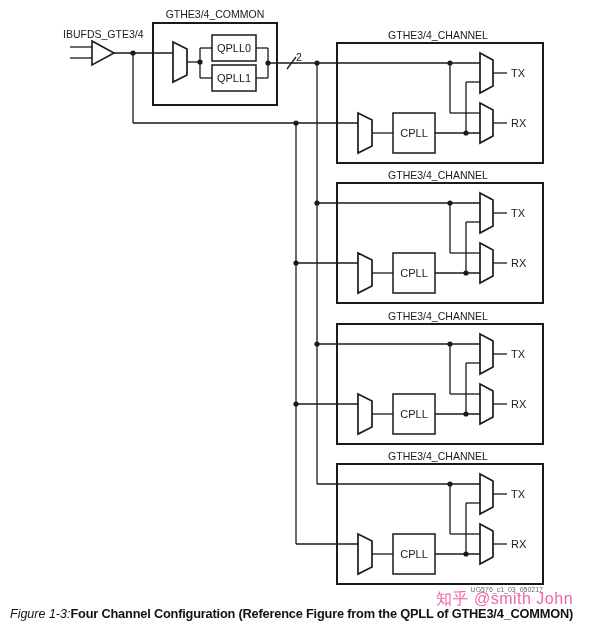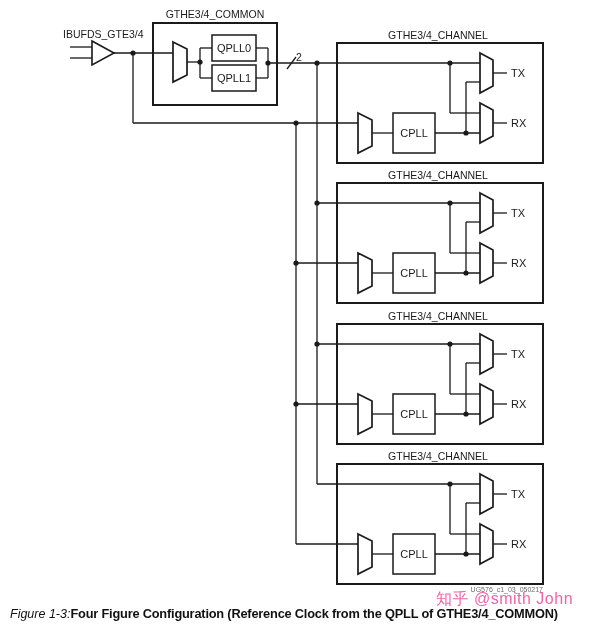--- a/index.html
+++ b/index.html
@@ -223,19 +223,19 @@
       <polygon points="480,103 493,110 493,136 480,143" fill="#ffffff" stroke="#1a1a1a" stroke-width="1.7"></polygon>
       <text class="boxlbl" x="511" y="77">TX</text>
       <text class="boxlbl" x="511" y="127">RX</text>
     </g>
 
     <text class="footer-code" x="543" y="592" text-anchor="end">UG576_c1_03_050217</text>
   </svg>
 
   
   <div class="caption">
-    <span class="fig">Figure 1-3:</span><span class="cap-title">Four Figure Configuration (Reference Clock from the QPLL of GTHE3/4_COMMON)</span>
+    <span class="fig">Figure 1-3:</span><span class="cap-title">Four Channel Configuration (Reference Figure from the QPLL of GTHE3/4_COMMON)</span>
   </div>
 
   
   <div class="watermark">知乎 @smith John</div>
 
 </div>
 
 </body></html>

